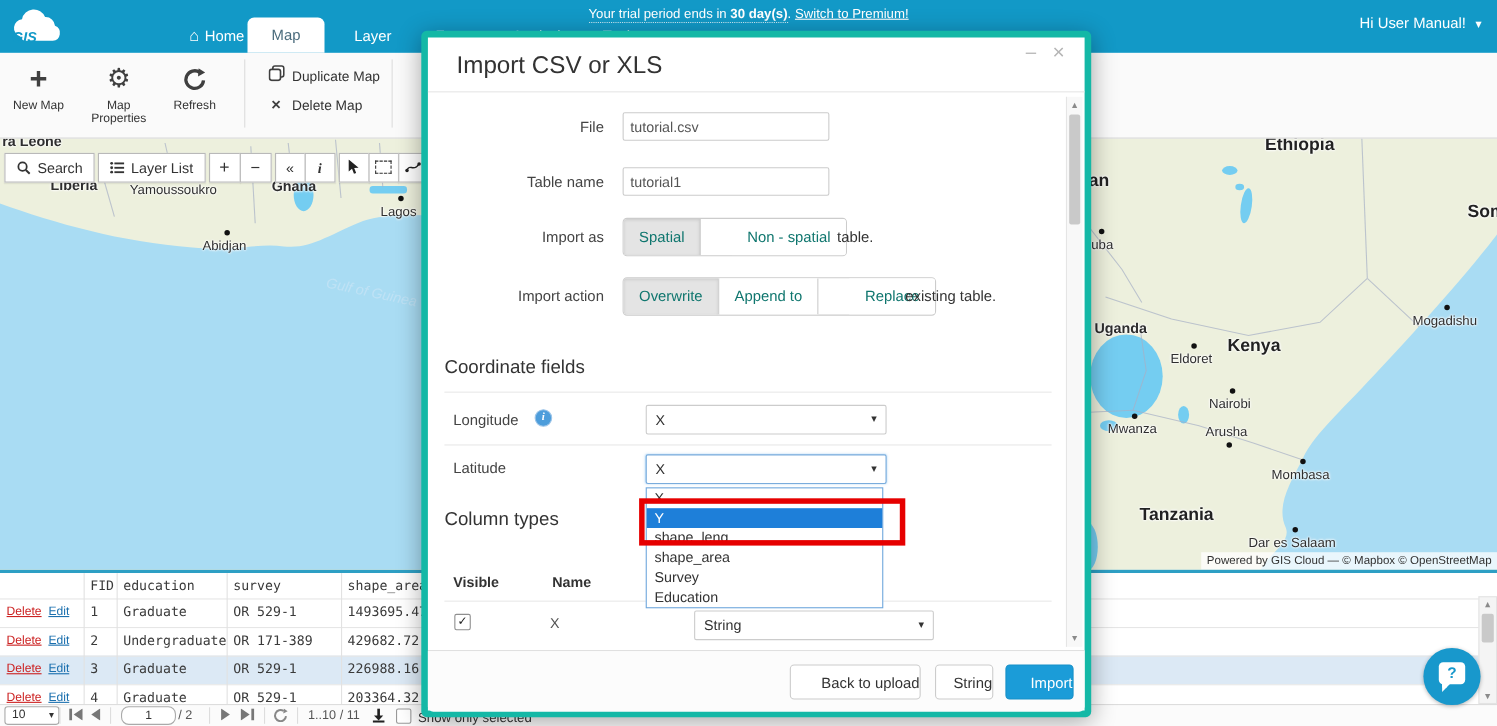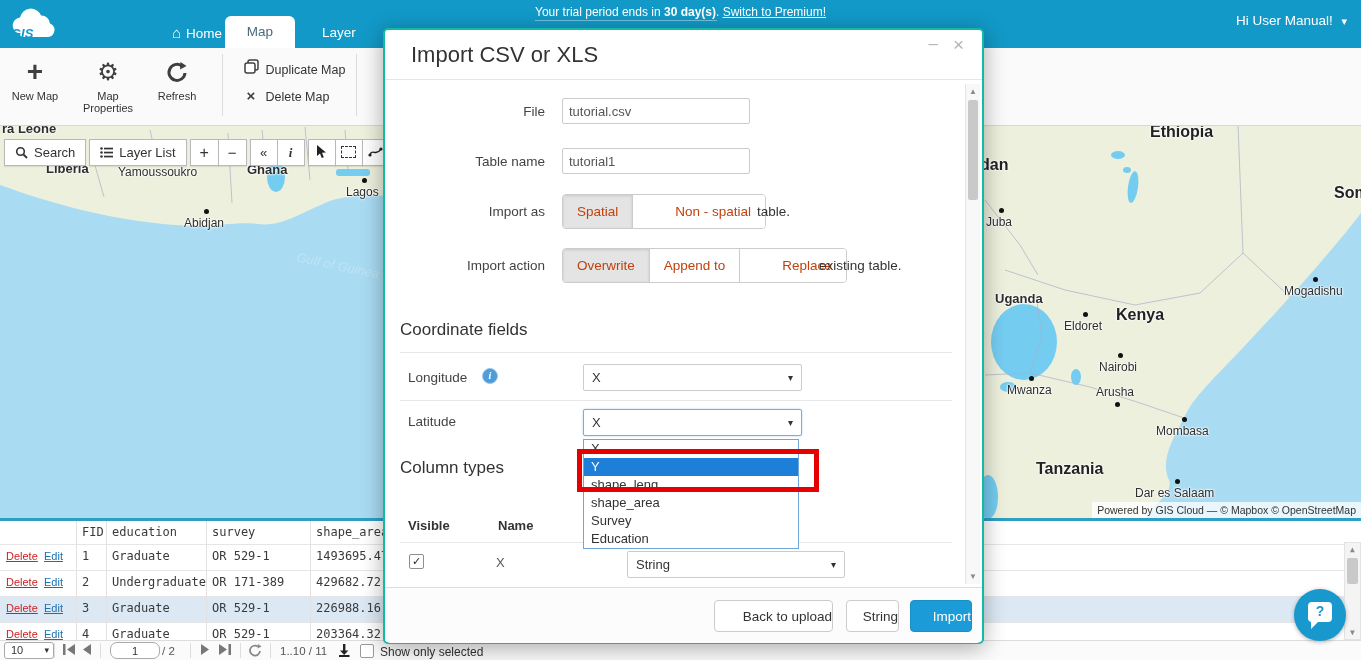--- a/index.html
+++ b/index.html
@@ -49,29 +49,29 @@
   
   .pager{left:0;top:640px;width:1361px;height:20px;background:#fbfbfb;border-top:1px solid #ddd;z-index:5;font-size:11.5px;color:#444;}
   .pdiv{position:absolute;top:2px;width:1px;height:15px;background:#ddd;}
   .pbox{position:absolute;border:1px solid #aaa;background:#fff;border-radius:3px;font-size:11px;color:#333;}
   .picon{position:absolute;top:3px;cursor:pointer;}
   
   .sbtrack{background:#f4f4f4;border:1px solid #e3e3e3;}
   .sbthumb{position:absolute;background:#c9c9c9;border-radius:2px;}
   .sbarrow{position:absolute;color:#8a8a8a;font-size:8px;text-align:center;width:100%;cursor:pointer;}
   
-  .modal{left:383px;top:28px;width:597px;height:612px;background:#fff;border:2px solid #14b8a6;border-radius:5px;box-shadow:0 4px 22px rgba(0,0,0,.33);z-index:50;}
+  .modal{left:383px;top:28px;width:597px;height:612px;background:#fff;border:6px solid #14b8a6;border-radius:5px;box-shadow:0 4px 22px rgba(0,0,0,.33);z-index:50;}
   .m-title{left:26px;top:12px;font-size:22px;color:#333;}
   .m-hline{left:0;top:49px;width:597px;height:1px;background:#e5e5e5;}
   .m-min{right:44px;top:4px;font-size:17px;color:#b5b5b5;cursor:pointer;}
   .m-close{right:18px;top:4px;font-size:19px;color:#b5b5b5;cursor:pointer;}
   .m-label{font-size:13.5px;color:#444;text-align:right;width:140px;left:20px;white-space:nowrap;}
   .m-input{position:absolute;border:1px solid #ccc;border-radius:2px;font-family:"Liberation Sans",sans-serif;font-size:13px;color:#555;padding:0 6px;height:24px;width:174px;}
   .seg{position:absolute;display:flex;height:33px;border:1px solid #ccc;border-radius:4px;overflow:hidden;background:#fff;}
-  .seg .sopt{font-size:13.5px;color:#c2410c;line-height:33px;text-align:center;border-right:1px solid #ccc;cursor:pointer;background:#fff;padding:0 14px;}
+  .seg .sopt{font-size:13.5px;color:#0f766e;line-height:33px;text-align:center;border-right:1px solid #ccc;cursor:pointer;background:#fff;padding:0 14px;}
   .seg .sopt:last-child{border-right:none;margin-left:28px;}
   .seg .sel{background:#e4e4e4;box-shadow:inset 0 1px 3px rgba(0,0,0,.12);}
   .m-suffix{font-size:13.5px;color:#333;white-space:nowrap;}
   .m-h2{font-size:17px;color:#333;}
   .m-divider{left:15px;width:552px;height:1px;background:#e8e8e8;}
   .fsel{position:absolute;width:219px;height:27px;border:1px solid #ccc;border-radius:2px;background:#fff;font-size:13px;color:#333;line-height:25px;padding-left:8px;cursor:pointer;box-sizing:border-box;}
   .fsel .car{position:absolute;right:8px;top:0;font-size:10px;color:#333;}
   .fsel.focus{border-color:#7aacdc;box-shadow:0 0 2px rgba(82,168,236,.5);}
   .ddlist{position:absolute;left:198px;top:409px;width:214px;background:#fff;border:1px solid #6fa7dd;z-index:55;}
   .ddopt{font-size:13px;color:#333;height:18px;line-height:18px;padding-left:7px;cursor:pointer;white-space:nowrap;}

